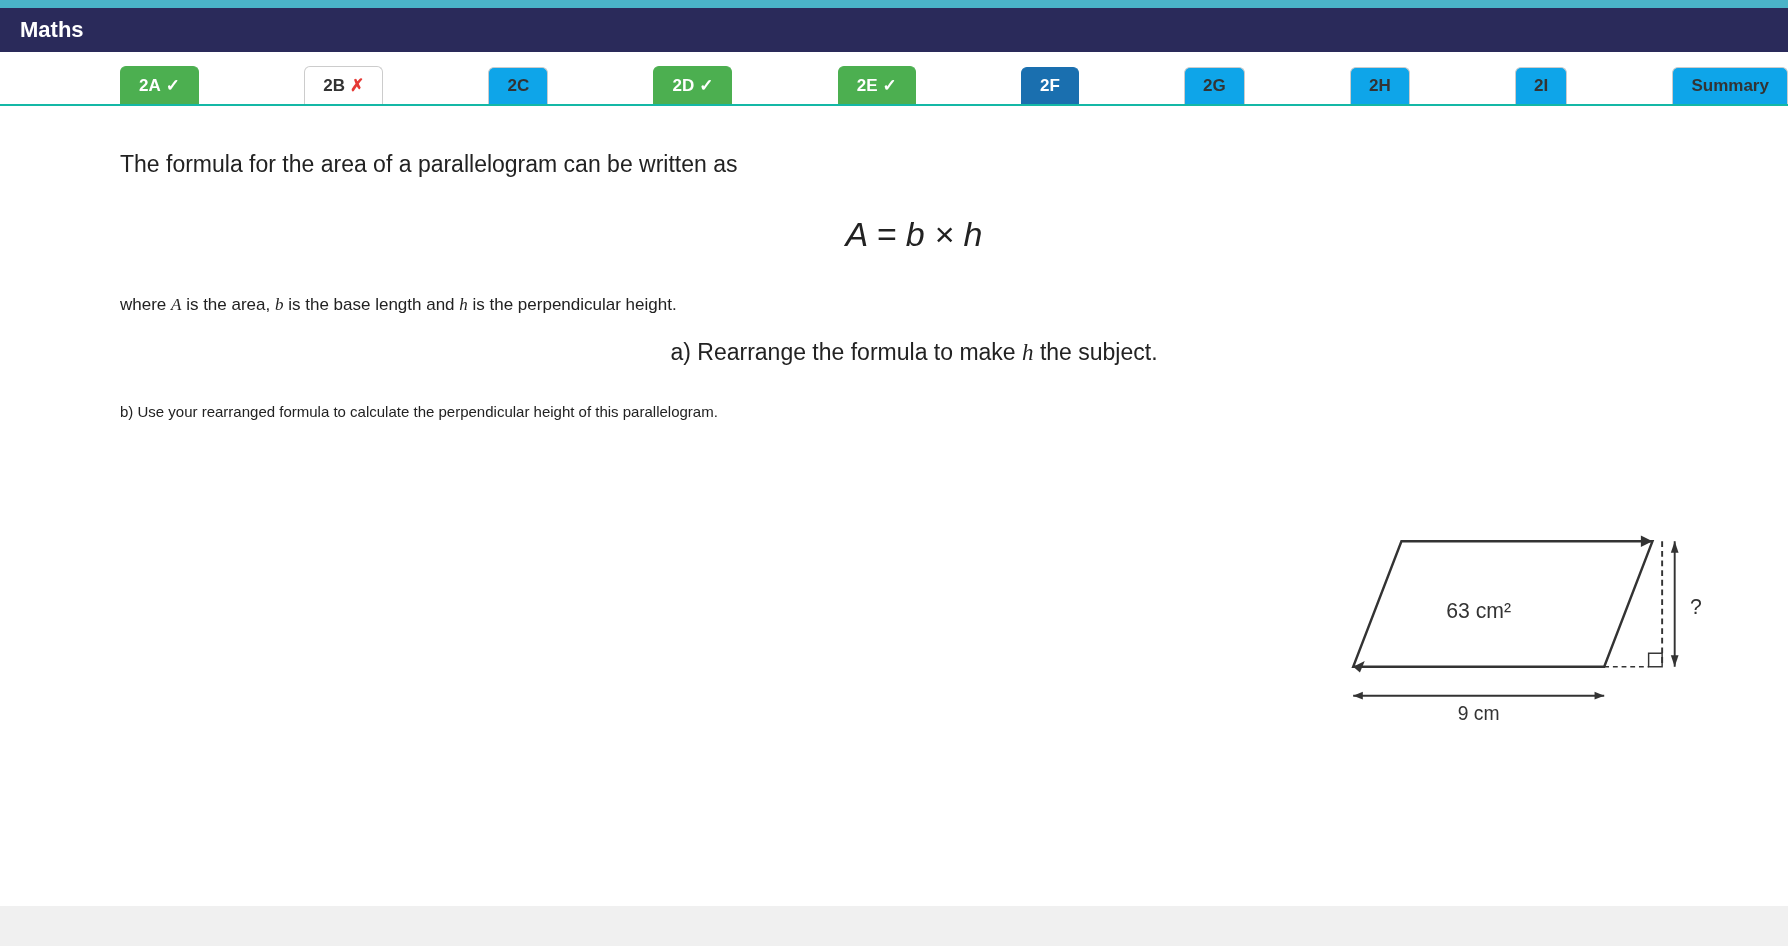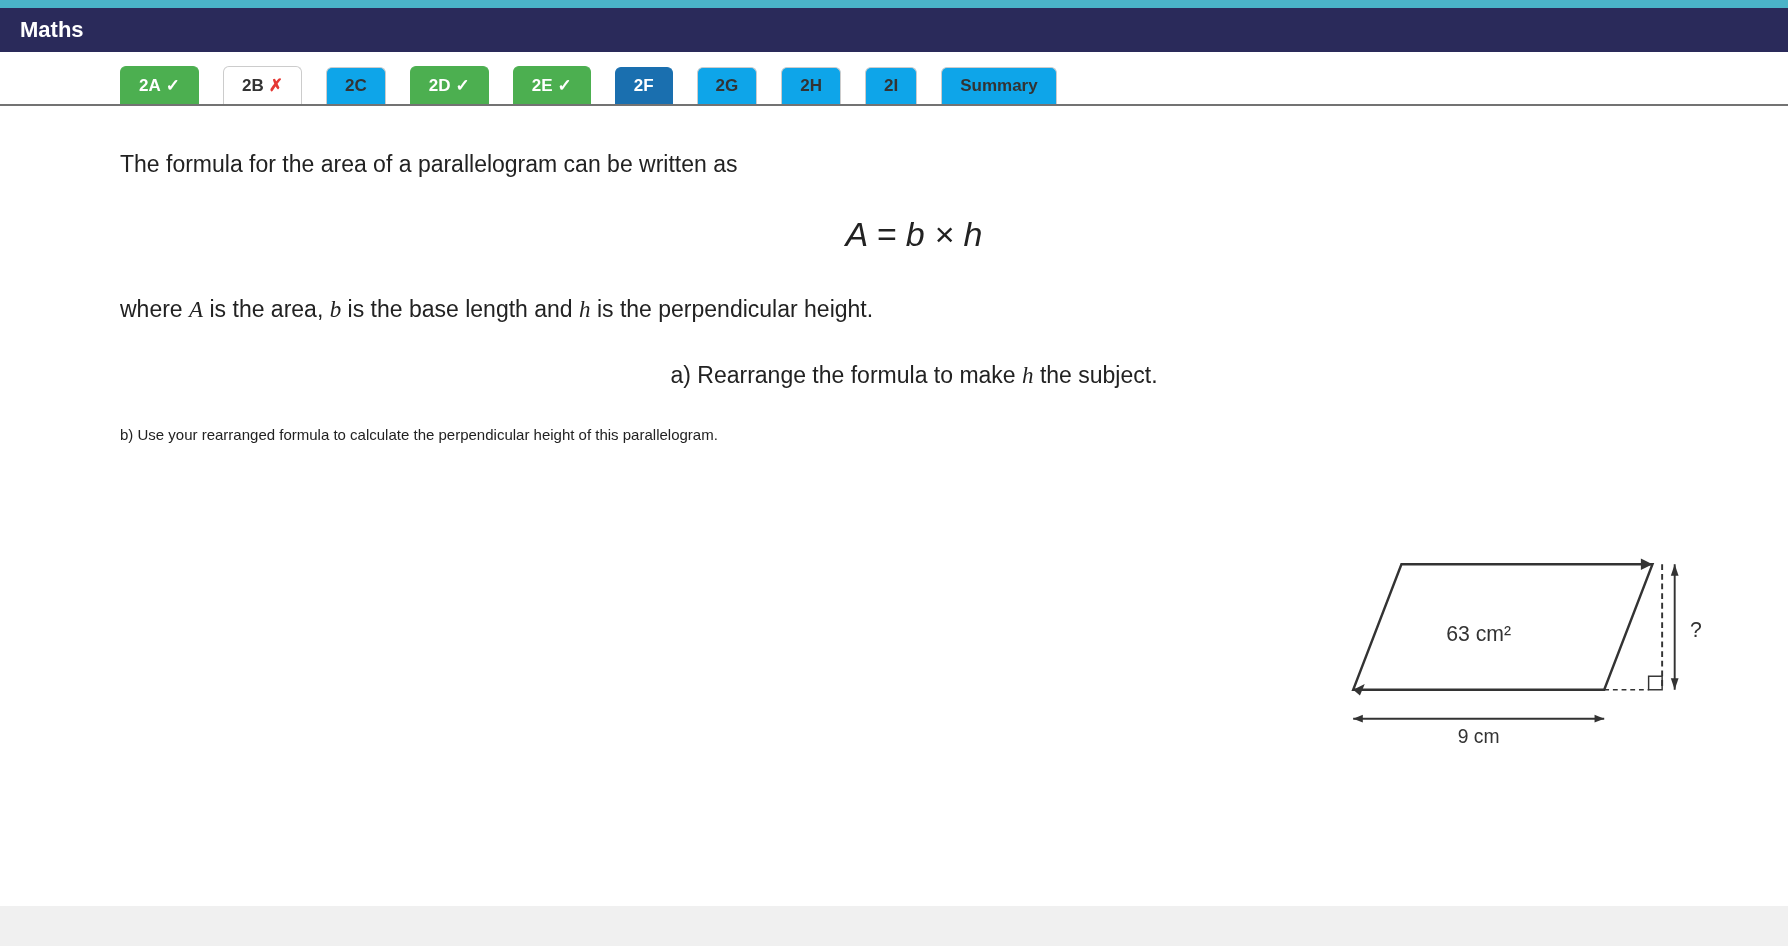--- a/index.html
+++ b/index.html
@@ -28,21 +28,22 @@
       align-items: center;
     }
 
     .nav-bar {
       background: white;
       padding: 14px 0 0 0;
       display: flex;
       align-items: flex-end;
       gap: 24px;
       padding-left: 120px;
-      border-bottom: 2px solid #737373;
+      border-bottom: 2px solid #14b8a6;
+      justify-content: space-between;
     }
 
     .nav-tab {
       padding: 8px 18px;
       border-radius: 6px 6px 0 0;
       font-size: 17px;
       font-weight: 600;
       cursor: pointer;
       background: #e8e8e8;
       border: 1px solid #ccc;
@@ -96,22 +97,22 @@
 
     .formula-block {
       text-align: center;
       font-size: 34px;
       font-style: italic;
       margin: 10px 0 30px 0;
       font-family: Liberation Sans, sans-serif;
     }
 
     .description-text {
-      margin-bottom: 28px;
-      font-size: 23px;
+      margin-bottom: 16px;
+      font-size: 17px;
     }
 
     .question-a {
       text-align: center;
       margin-bottom: 28px;
       font-size: 23px;
     }
 
     .question-b {
       margin-bottom: 40px;

